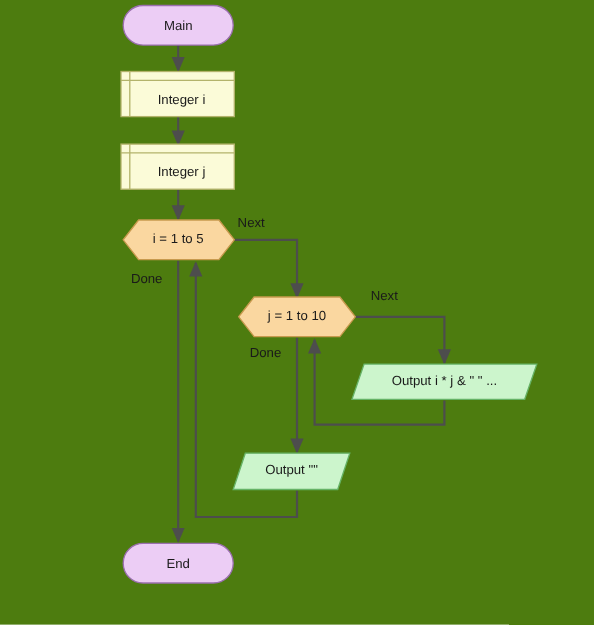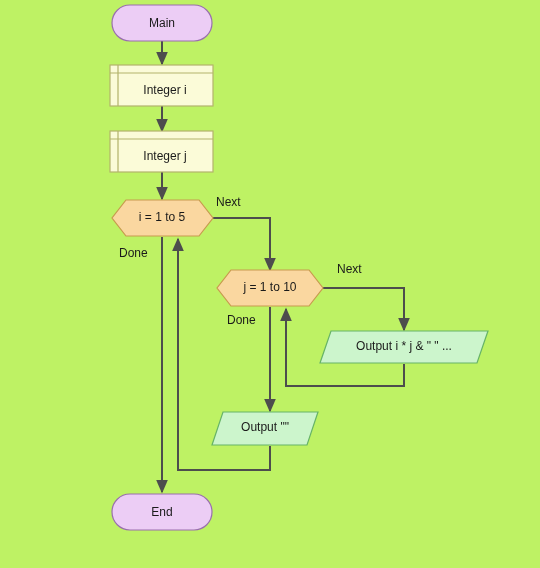--- a/index.html
+++ b/index.html
@@ -4,21 +4,21 @@
 <style>
   html, body {
     margin: 0;
     padding: 0;
     background: #ffffff;
   }
   #canvas {
     position: relative;
     width: 540px;
     height: 568px;
-    background: #bef264;
+    background: #4d7c0f;
     overflow: hidden;
     font-family: "Liberation Sans", sans-serif;
   }
   #flow-svg {
     position: absolute;
     left: 0;
     top: 0;
     width: 540px;
     height: 568px;
   }

